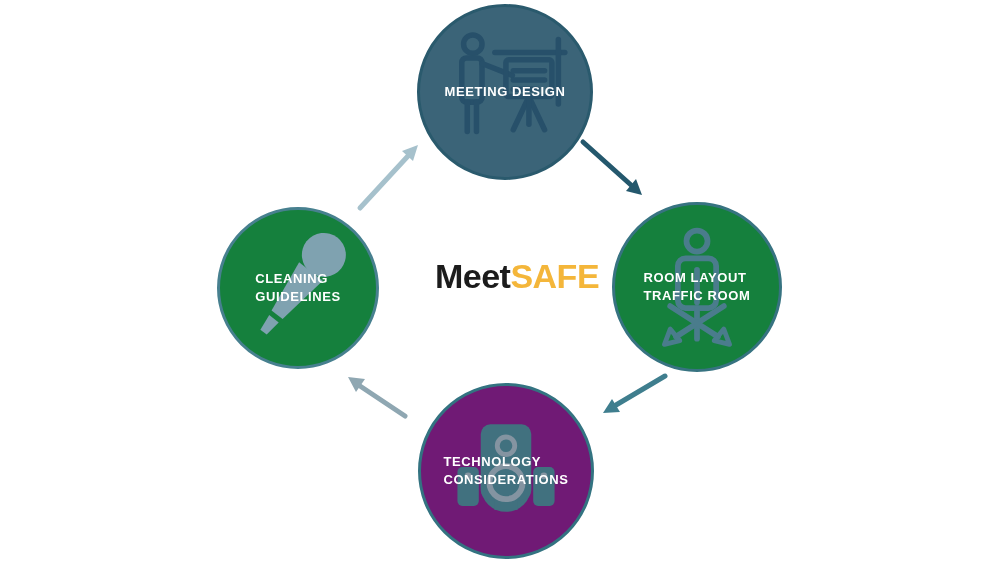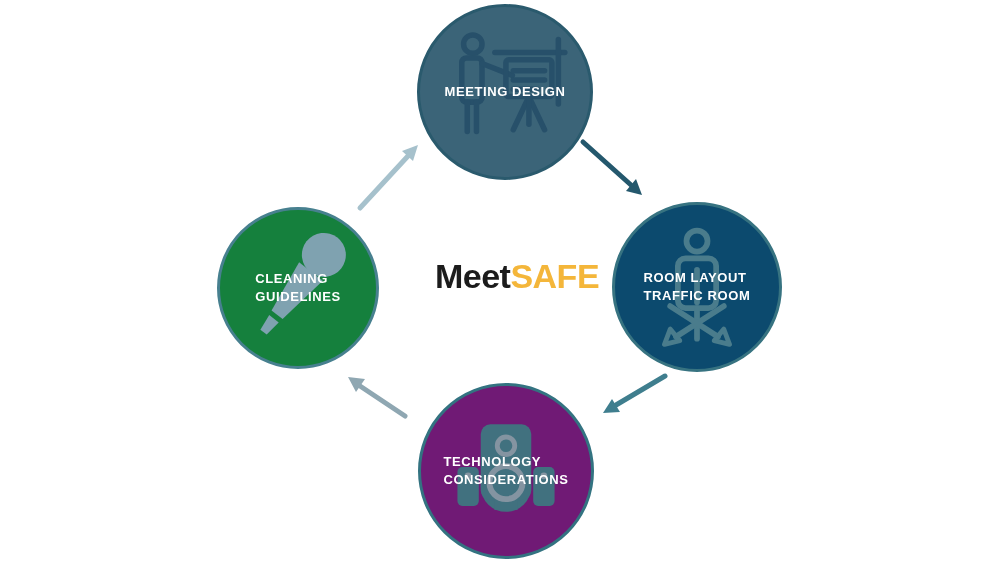--- a/index.html
+++ b/index.html
@@ -79,21 +79,21 @@
       <line class="icon-stroke" x1="84" y1="72" x2="110" y2="72"></line>
       <line class="icon-stroke" x1="101" y1="80" x2="84" y2="116"></line>
       <line class="icon-stroke" x1="101" y1="80" x2="118" y2="116"></line>
       <line class="icon-stroke" x1="101" y1="80" x2="101" y2="110"></line>
     </svg>
     <div class="label">
       <span>MEETING DESIGN</span>
     </div>
   </div>
 
-  <div class="node node-right" style="background: #0c4a6e; border-color: rgb(55, 115, 129);">
+  <div class="node node-right" style="background: #15803d; border-color: rgb(55, 115, 129);">
     <svg class="icon" width="134" height="134" viewBox="0 0 140 140" style="color: rgb(74, 124, 140);">
       <circle class="icon-stroke" cx="70" cy="22" r="11"></circle>
       <rect class="icon-stroke" x="50" y="40" width="40" height="52" rx="8"></rect>
       <line class="icon-stroke" x1="70" y1="52" x2="70" y2="86"></line>
       <line class="icon-stroke" x1="70" y1="92" x2="70" y2="124"></line>
       <line class="icon-stroke" x1="98" y1="90" x2="48" y2="122"></line>
       <polygon class="icon-stroke-thin" points="36,130 52,126 42,114"></polygon>
       <line class="icon-stroke" x1="42" y1="90" x2="92" y2="122"></line>
       <polygon class="icon-stroke-thin" points="104,130 88,126 98,114"></polygon>
     </svg>

